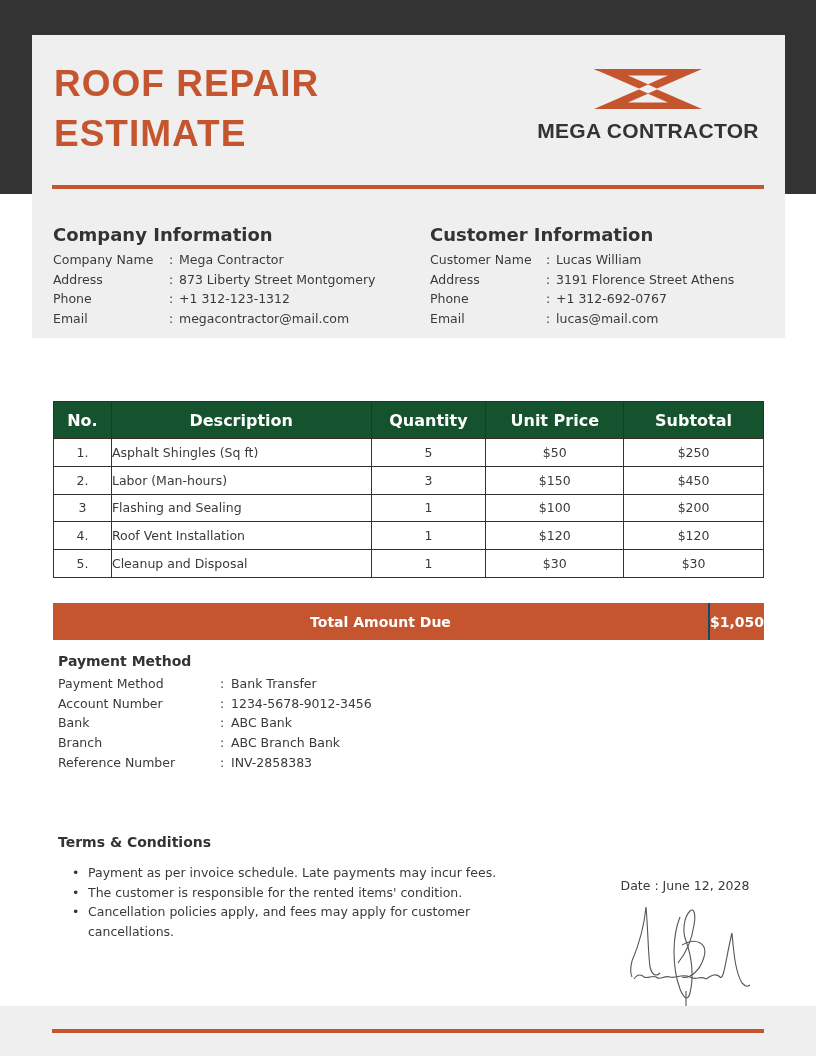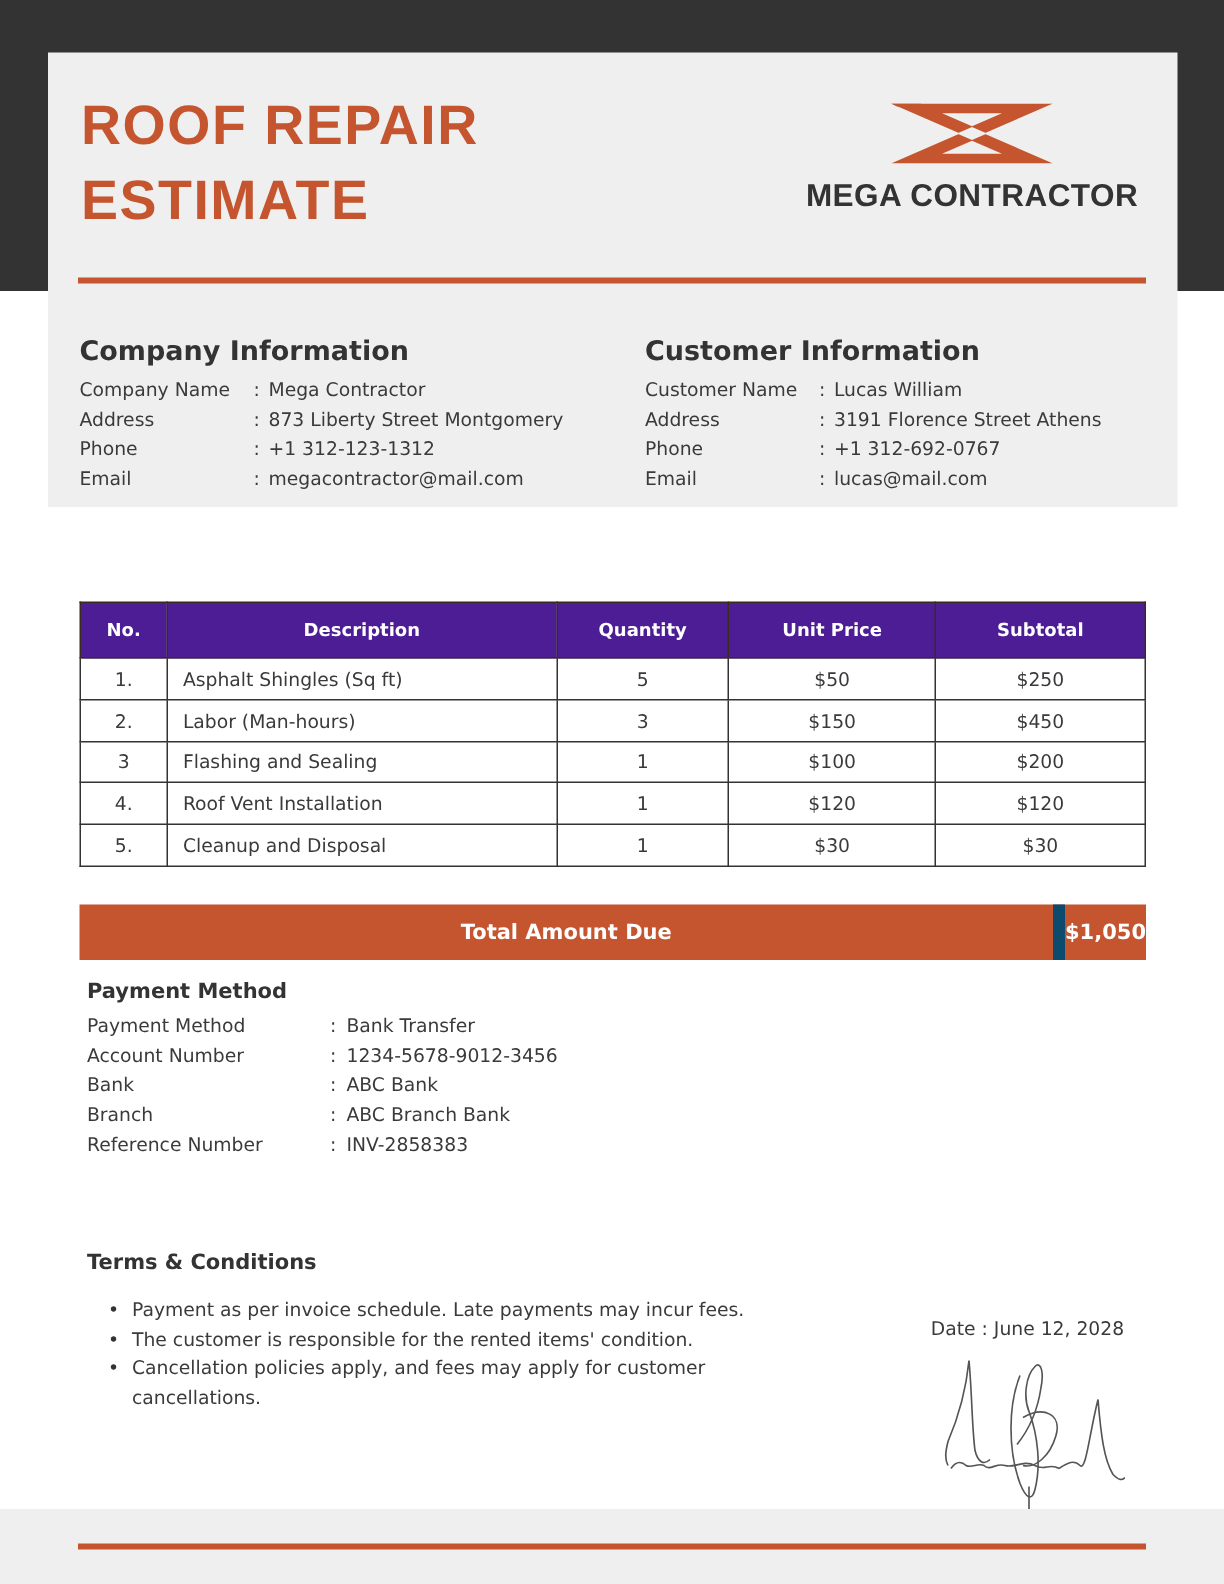--- a/index.html
+++ b/index.html
@@ -21,26 +21,26 @@
     .info-block { position: absolute; top: 189px; font-size: 12.5px; }
     .info-block.company { left: 21px; }
     .info-block.customer { left: 398px; }
     .info-title { font-weight: bold; font-size: 18px; color: #333333; margin-bottom: 5px; }
     .info-row { display: flex; height: 19.7px; line-height: 19.7px; color: #3a3a3a; align-items: flex-end; }
     .info-label { width: 116px; }
     .info-colon { width: 10px; }
     .info-value { white-space: nowrap; }
 
     .items-table { position: absolute; left: 53px; top: 401px; width: 711px; border-collapse: collapse; font-size: 12.5px; }
-    .items-table th { background: #4c1d95; color: #ffffff; font-weight: bold; font-size: 12px; height: 37px; border: 1px solid #3a2a20; text-align: center; }
+    .items-table th { background: #14532d; color: #ffffff; font-weight: bold; font-size: 16px; height: 37px; border: 1px solid #3a2a20; text-align: center; }
     .items-table td { height: 27.8px; border: 1px solid #333333; color: #3a3a3a; text-align: center; }
-    .items-table td.desc { text-align: left; padding-left: 10px; }
+    .items-table td.desc { text-align: left; padding-left: 0; }
 
     .total-bar { position: absolute; left: 53px; top: 603px; width: 711px; height: 37px; display: flex; background: #c4552f; color: #ffffff; font-weight: bold; font-size: 14px; }
-    .total-label { width: 682px; display: flex; align-items: center; justify-content: center; border-right: 8px solid #0c4a6e; }
+    .total-label { width: 682px; display: flex; align-items: center; justify-content: center; border-right: 2px solid #0c4a6e; }
     .total-value { flex: 1; display: flex; align-items: center; justify-content: center; }
 
     .payment { position: absolute; left: 58px; top: 653px; font-size: 12.5px; }
     .section-title { font-weight: bold; font-size: 14px; color: #333333; margin-bottom: 5px; }
     .pay-row { display: flex; height: 19.7px; line-height: 19.7px; color: #3a3a3a; }
     .pay-label { width: 162px; }
     .pay-colon { width: 11px; }
 
     .terms { position: absolute; left: 58px; top: 834px; width: 460px; font-size: 12.5px; }
     .terms ul { list-style: none; margin-top: 13px; }

